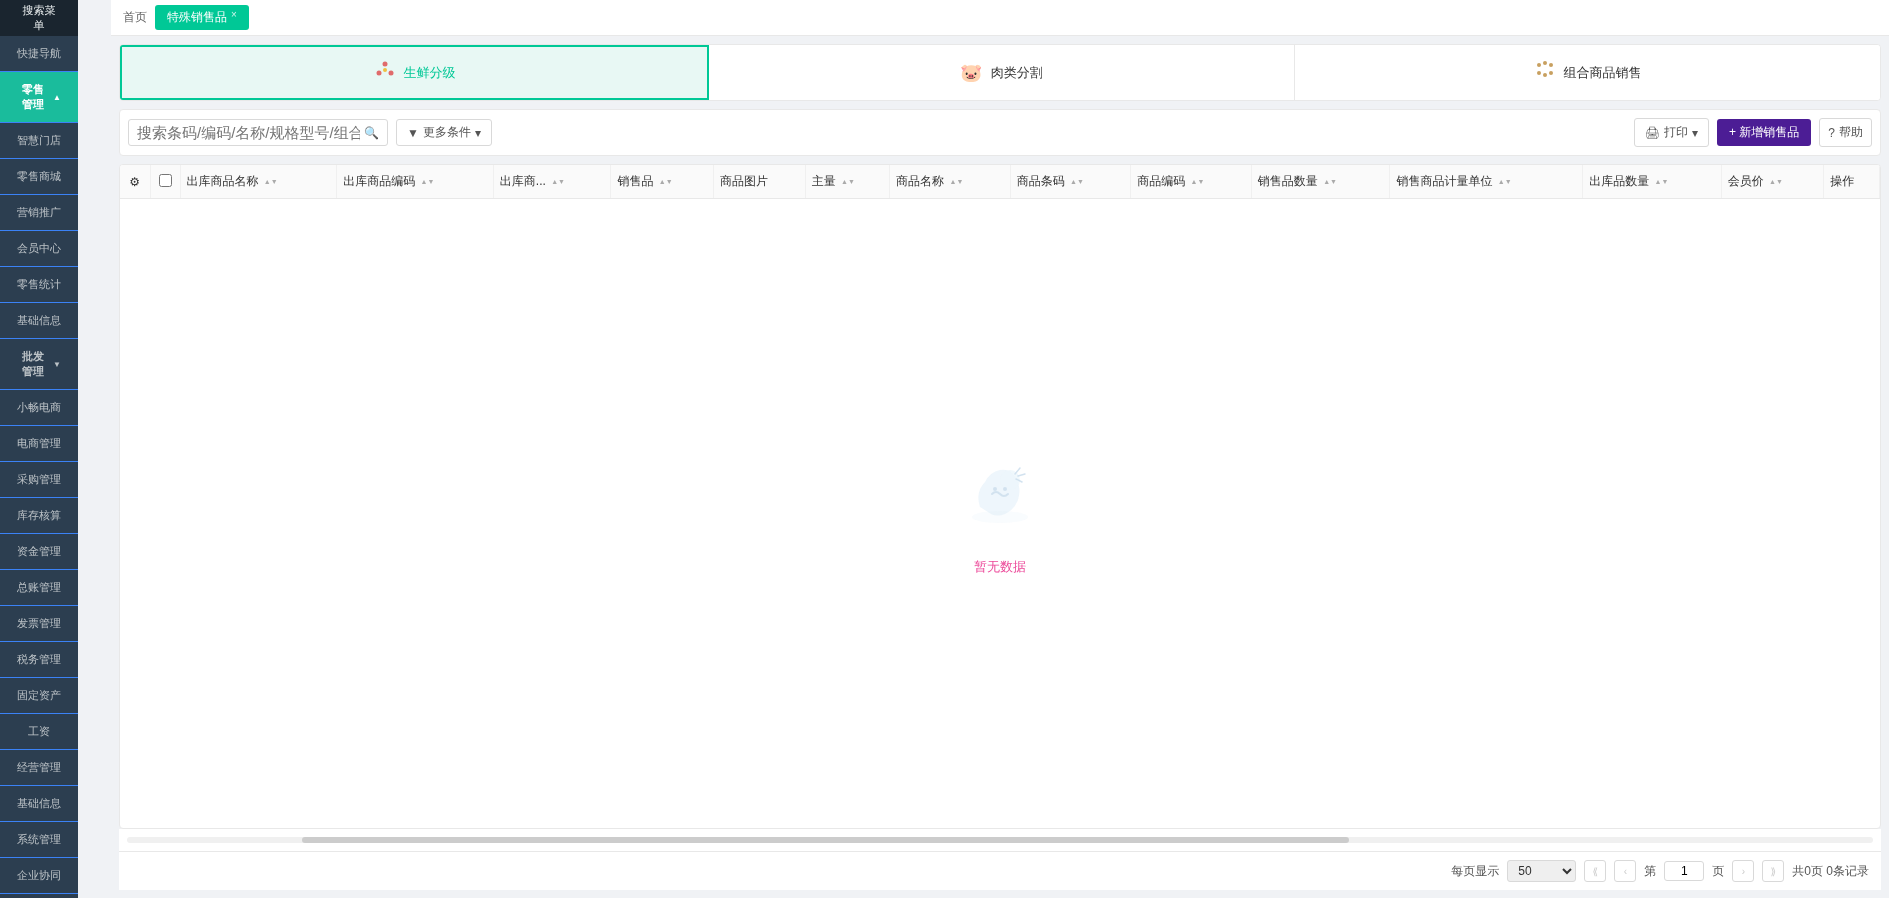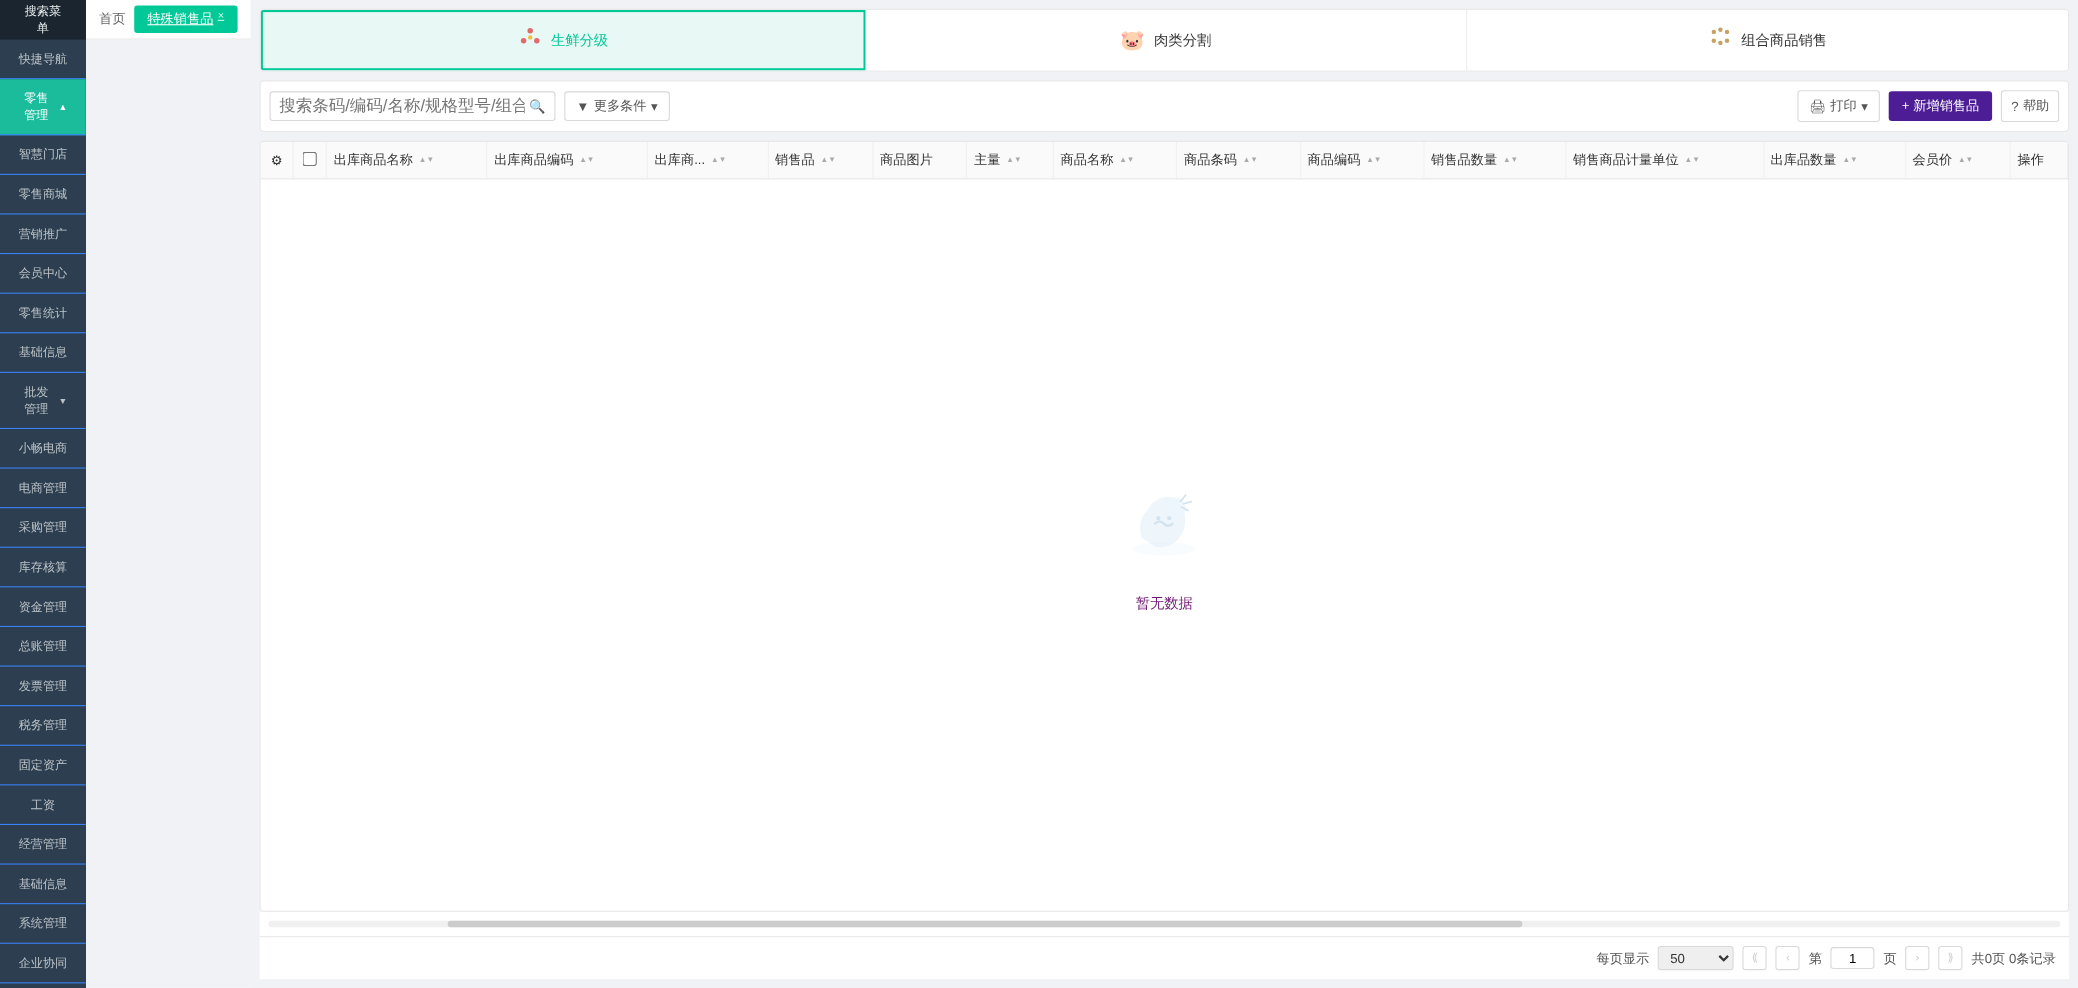--- a/index.html
+++ b/index.html
@@ -35,29 +35,30 @@
       font-size: 11px;
       color: #bdc3c7;
       border-bottom: 1px solid #3b82f6;
       transition: background 0.2s;
       display: flex;
       flex-direction: column;
       align-items: center;
       gap: 2px;
     }
     .sidebar-item.active { background: #1abc9c; color: #fff; }
-    .sidebar-item.has-arrow { flex-direction: row; gap: 4px; }
+    .sidebar-item.has-arrow { flex-direction: row; gap: 4px; font-weight: bold; }
     .arrow-icon { font-size: 8px; }
 
     
     .main-content {
       flex: 1;
       display: flex;
-      flex-direction: row;
+      flex-direction: column;
       overflow: hidden;
+      padding-left: 33px;
     }
 
     
     .topbar {
       background: #fff;
       border-bottom: 1px solid #e8e8e8;
       padding: 0 12px;
       display: flex;
       align-items: center;
       height: 36px;
@@ -72,21 +73,20 @@
     .topbar-tab {
       background: #00c896;
       color: #fff;
       padding: 4px 12px;
       border-radius: 3px;
       font-size: 12px;
       display: flex;
       align-items: flex-start;
       gap: 4px;
       cursor: pointer;
-      text-decoration: underline;
     }
     .topbar-tab .close-x {
       font-size: 10px;
       opacity: 0.8;
     }
 
     
     .page-container {
       flex: 1;
       background: #f0f2f5;
@@ -262,21 +262,21 @@
     .empty-icon {
       font-size: 60px;
       margin-bottom: 12px;
       opacity: 0.4;
     }
     .empty-icon svg {
       width: 80px;
       height: 80px;
     }
     .empty-text {
-      color: #701a75;
+      color: #ec4899;
       font-size: 13px;
     }
 
     
     .pagination-bar {
       display: flex;
       align-items: center;
       justify-content: flex-end;
       padding: 8px 12px;
       background: #fff;

